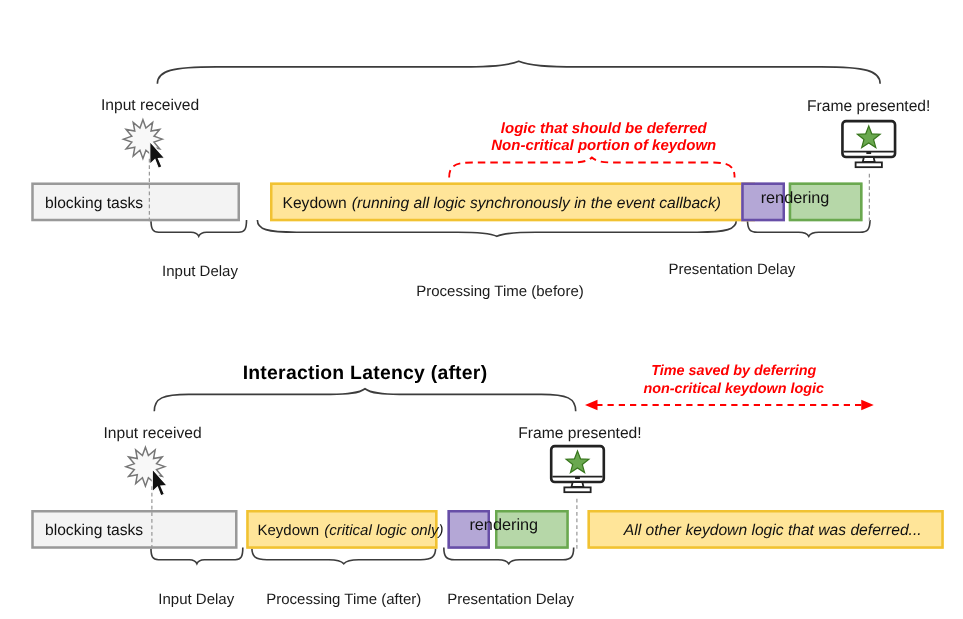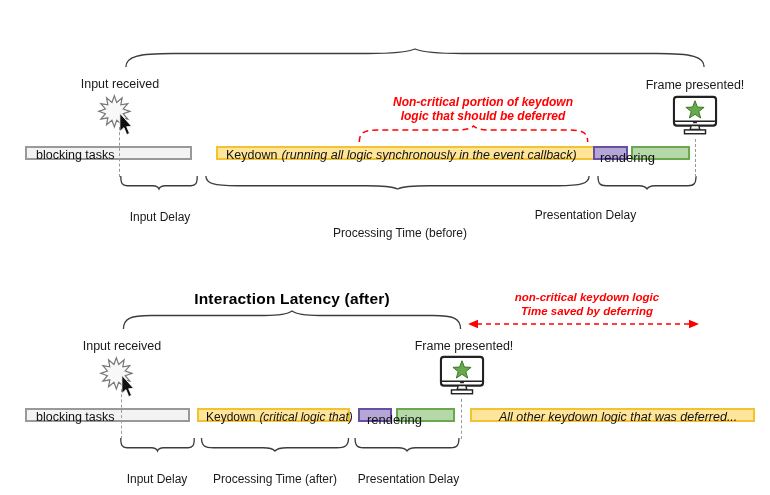--- a/index.html
+++ b/index.html
@@ -6,29 +6,29 @@
   body{width:770px;height:495px;overflow:hidden;position:relative;
        font-family:"Liberation Sans","DejaVu Sans",sans-serif;color:#111;}
   .canvas{position:absolute;inset:0;}
   .abs{position:absolute;}
   .center{text-align:center;}
   .title{font-size:15.5px;font-weight:bold;color:#000;letter-spacing:.2px;}
   .hint{font-size:12.5px;color:#1a1a1a;}
   .caption{font-size:12px;color:#1a1a1a;margin-top:16px;}
   .note-red{color:var(--red,#f00);font-weight:bold;font-style:italic;font-size:12px;line-height:14px;}
   .note-red.small{font-size:11.5px;line-height:13.5px;}
-  .bar{position:absolute;height:14px;box-sizing:border-box;border:2px solid;
-       display:flex;align-items:flex-start;font-size:12.5px;z-index:2;}
+  .bar{position:absolute;height:31px;box-sizing:border-box;border:2px solid;
+       display:flex;align-items:center;font-size:12.5px;z-index:2;}
   .bar.gray{background:var(--gray,#f3f3f3);border-color:var(--gray-b,#999);}
   .bar.yellow{background:var(--yellow,#ffe599);border-color:var(--yellow-b,#f1c232);}
   .bar.purple{background:var(--purple,#b4a7d6);border-color:var(--purple-b,#674ea7);}
   .bar.green{background:var(--green,#b6d7a8);border-color:var(--green-b,#6aa84f);}
   .bar .pad{padding-left:9px;white-space:nowrap;}
   .kd-detail{font-style:italic;margin-left:4px;}
-  .float-label{position:absolute;z-index:6;font-size:13px;color:#111;}
+  .float-label{position:absolute;z-index:6;font-size:13px;color:#111;text-align:center;}
   .vline{position:absolute;width:0;border-left:1.4px dashed #9a9a9a;z-index:5;}
   .brace-svg{position:absolute;overflow:visible;}
   .brace-svg path{fill:none;stroke:#3c3c3c;stroke-width:1.3;vector-effect:non-scaling-stroke;}
   .brace-svg.red path{stroke:var(--red,#f00);stroke-width:1.5;stroke-dasharray:6 4;}
   .icon-svg{position:absolute;}
   .deferred-italic{font-style:italic;}
 </style>
 </head>
 <body>
 
@@ -42,22 +42,22 @@
   <div class="abs hint center" style="left:58px;top:77px;width:124px;">Input received</div>
 
   <svg class="icon-svg" style="left:94px;top:93px;" width="48" height="44" viewBox="0 0 50 48">
     <polygon points="38,20 30.7,22.6 35.7,28.5 28.1,27.1 29.5,34.7 23.6,29.7 21,37 18.4,29.7 12.5,34.7 13.9,27.1 6.3,28.5 11.3,22.6 4,20 11.3,17.4 6.3,11.5 13.9,12.9 12.5,5.3 18.4,10.3 21,3 23.6,10.3 29.5,5.3 28.1,12.9 35.7,11.5 30.7,17.4" fill="#f8f8f8" stroke="#777" stroke-width="1.3"></polygon>
     <polygon points="27,22 27,42 31.5,37.8 34.5,45.5 37.6,44 34.5,36.8 40,36.5" fill="#111" stroke="#fff" stroke-width="1"></polygon>
   </svg>
 
   <div class="vline" style="left:119px;top:127px;height:50px;"></div>
 
   <div class="abs note-red center" style="left:383px;top:95px;width:200px;">
+    <div>logic that should be deferred</div>
     <div>Non-critical portion of keydown</div>
-    <div>logic that should be deferred</div>
   </div>
 
   <svg class="brace-svg red" style="left:357px;top:126px;" width="233" height="16" viewBox="0 0 100 12" preserveAspectRatio="none">
     <path d="M1,12 C1,5 3,3 9,3 L42,3 C46,3 48.5,2.5 50,0 C51.5,2.5 54,3 58,3 L91,3 C97,3 99,5 99,12"></path>
   </svg>
 
   <div class="abs hint center" style="left:633px;top:78px;width:124px;">Frame presented!</div>
 
   <svg class="icon-svg" style="left:671px;top:95px;" width="48" height="44" viewBox="0 0 50 46">
     <rect x="3" y="2" width="44" height="30" rx="3" fill="#fff" stroke="#222" stroke-width="2.2"></rect>
@@ -94,22 +94,22 @@
   <div class="abs caption center" style="left:300px;top:210px;width:200px;">Processing Time (before)</div>
   <div class="abs caption center" style="left:508px;top:192px;width:155px;">Presentation Delay</div>
 
   <div class="abs title center" style="left:142px;top:290px;width:300px;">Interaction Latency (after)</div>
 
   <svg class="brace-svg" style="left:120px;top:311px;" width="344" height="18" viewBox="0 0 100 12" preserveAspectRatio="none">
     <path d="M1,12 C1,5 3,3 9,3 L42,3 C46,3 48.5,2.5 50,0 C51.5,2.5 54,3 58,3 L91,3 C97,3 99,5 99,12"></path>
   </svg>
 
   <div class="abs note-red small center" style="left:494px;top:291px;width:186px;">
+    <div>Time saved by deferring</div>
     <div>non-critical keydown logic</div>
-    <div>Time saved by deferring</div>
   </div>
 
   <svg class="icon-svg" style="left:467px;top:317px;" width="233" height="14" viewBox="0 0 233 14">
     <line x1="10" y1="7" x2="223" y2="7" stroke="#f00" stroke-width="1.6" stroke-dasharray="5 4"></line>
     <polygon points="1,7 11,2.8 11,11.2" fill="#f00"></polygon>
     <polygon points="232,7 222,2.8 222,11.2" fill="#f00"></polygon>
   </svg>
 
   <div class="abs hint center" style="left:60px;top:339px;width:124px;">Input received</div>
 
@@ -130,21 +130,21 @@
     <path d="M21,32 L29,32 L30,36 L20,36 Z" fill="#fff" stroke="#222" stroke-width="1.5"></path>
     <rect x="14" y="36.5" width="22" height="4" fill="#fff" stroke="#222" stroke-width="1.5"></rect>
   </svg>
 
   <div class="vline" style="left:461px;top:399px;height:40px;"></div>
 
   <div class="bar gray" style="left:25px;top:408px;width:165px;">
     <span class="pad">blocking tasks</span>
   </div>
   <div class="bar yellow" style="left:197px;top:408px;width:153px;font-size:12px;">
-    <span class="pad" style="padding-left:7px;"><span>Keydown</span><span class="kd-detail">(critical logic that)</span></span>
+    <span class="pad" style="padding-left:7px;"><span>Keydown</span><span class="kd-detail">(critical logic only)</span></span>
   </div>
   <div class="bar purple" style="left:358px;top:408px;width:34px;"></div>
   <div class="bar green" style="left:396px;top:408px;width:59px;"></div>
   <div class="float-label" style="left:367px;top:412px;width:72px;">rendering</div>
   <div class="bar yellow" style="left:470px;top:408px;width:285px;">
     <span class="pad deferred-italic" style="padding-left:27px;">All other keydown logic that was deferred...</span>
   </div>
 
   <svg class="brace-svg" style="left:120px;top:438px;" width="75" height="13" viewBox="0 0 100 12" preserveAspectRatio="none">
     <path d="M1,0 C1,7 3,9 9,9 L42,9 C46,9 48.5,9.5 50,12 C51.5,9.5 54,9 58,9 L91,9 C97,9 99,7 99,0"></path>

